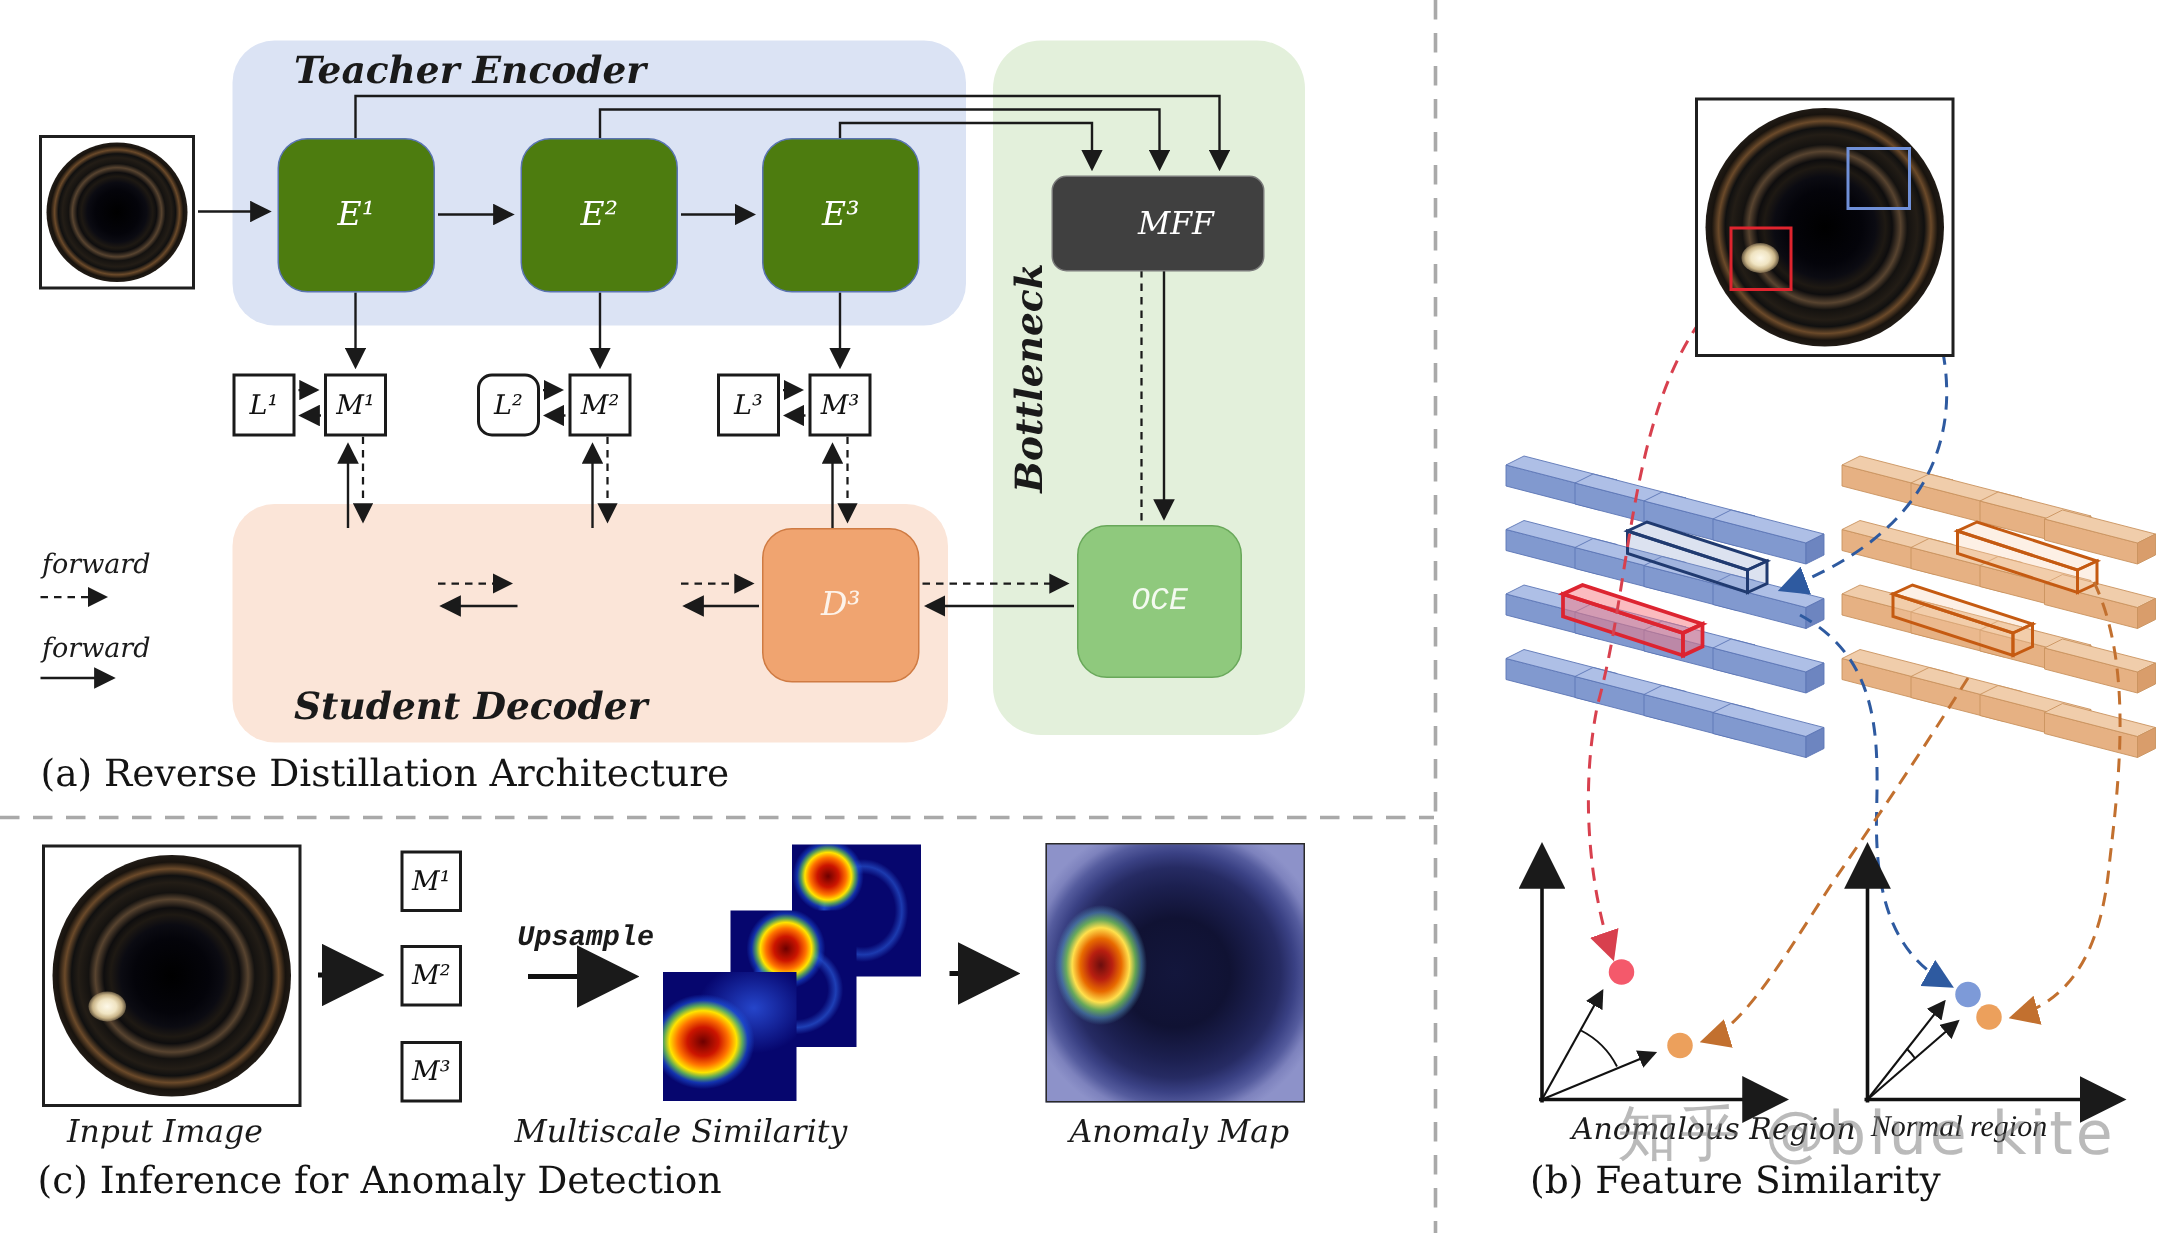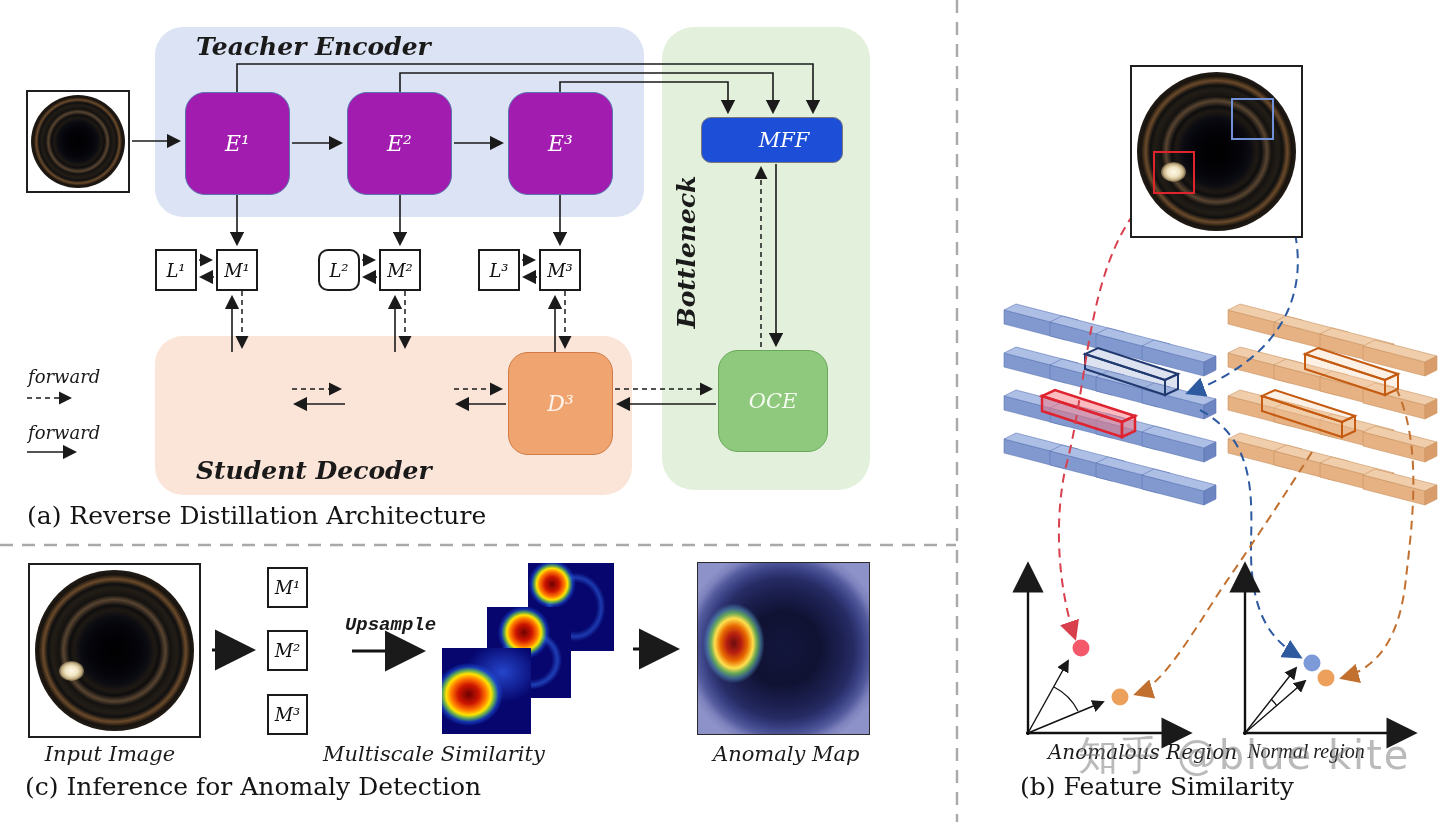--- a/index.html
+++ b/index.html
@@ -3,21 +3,21 @@
 <meta charset="utf-8">
 <style>
   html,body{margin:0;padding:0;background:#fff;}
   #fig{position:relative;width:1440px;height:822px;background:#fff;overflow:hidden;
        font-family:"DejaVu Serif","Liberation Serif",serif;}
   .abs{position:absolute;}
   .bg{border-radius:28px;z-index:0;}
   svg.layer{position:absolute;left:0;top:0;z-index:1;pointer-events:none;}
   .box{z-index:2;display:flex;align-items:center;justify-content:center;
        font-style:italic;box-sizing:border-box;}
-  .ebox{width:105px;height:103px;border-radius:20px;background:#a21caf;border:1.5px solid #5a74b0;
+  .ebox{width:105px;height:103px;border-radius:20px;background:#4d7c0f;border:1.5px solid #5a74b0;
         color:#fff;font-size:22px;}
   .dbox{width:105px;height:103px;border-radius:20px;background:#f0a470;border:1.5px solid #cf7b43;
         color:#fdf3ea;font-size:22px;}
   .lmbox{width:42px;height:42px;background:#fff;border:2px solid #1a1a1a;color:#111;font-size:18px;}
   .seclabel{z-index:2;font-style:italic;font-weight:600;font-size:25px;color:#1a1a1a;white-space:nowrap;}
   .caption{z-index:2;font-size:25px;color:#141414;white-space:nowrap;}
   .imglabel{z-index:2;font-style:italic;font-size:21px;color:#1a1a1a;text-align:center;white-space:nowrap;}
   .legendtxt{z-index:2;font-style:italic;font-size:18px;color:#1a1a1a;}
   .photo{background:#fff;border:2px solid #1f1f1f;z-index:2;box-sizing:border-box;overflow:hidden;}
   .cap{position:absolute;left:3%;top:3%;width:94%;height:94%;border-radius:50%;
@@ -210,22 +210,22 @@
   <div class="abs seclabel" style="left:196px;top:456px;">Student Decoder</div>
 
   <div class="abs photo" style="left:26px;top:90px;width:104px;height:103px;">
       <div class="cap"></div>
     </div>
 
   <div class="abs box ebox" style="left:185px;top:92px;">E¹</div>
   <div class="abs box ebox" style="left:347px;top:92px;">E²</div>
   <div class="abs box ebox" style="left:508px;top:92px;">E³</div>
 
-  <div class="abs box" style="left:701px;top:117px;width:142px;height:46px;border-radius:10px;background:#1d4ed8;border:1.5px solid #7a7a7a;color:#fff;font-size:21px;padding-left:24px;">MFF</div>
-  <div class="abs box" style="left:718px;top:350px;width:110px;height:102px;border-radius:20px;background:#8fc97d;border:1.5px solid #69a85a;color:#f4faf0;font-size:21px;">OCE</div>
+  <div class="abs box" style="left:701px;top:117px;width:142px;height:64px;border-radius:10px;background:#404040;border:1.5px solid #7a7a7a;color:#fff;font-size:21px;padding-left:24px;">MFF</div>
+  <div class="abs box" style="left:718px;top:350px;width:110px;height:102px;border-radius:20px;background:#8fc97d;border:1.5px solid #69a85a;color:#f4faf0;font-size:21px;font-family:Liberation Mono, monospace;">OCE</div>
 
   <div class="abs box lmbox" style="left:155px;top:249px;text-align:center;">L¹</div>
   <div class="abs box lmbox" style="left:216px;top:249px;">M¹</div>
   <div class="abs box lmbox" style="left:318px;top:249px;border-radius:10px;">L²</div>
   <div class="abs box lmbox" style="left:379px;top:249px;">M²</div>
   <div class="abs box lmbox" style="left:478px;top:249px;">L³</div>
   <div class="abs box lmbox" style="left:539px;top:249px;">M³</div>
 
   <div class="abs box dbox" style="left:508px;top:352px;">D³</div>
 
@@ -242,21 +242,21 @@
 
   <div class="abs box lmbox" style="left:267px;top:567px;width:41px;height:41px;">M¹</div>
   <div class="abs box lmbox" style="left:267px;top:630px;width:41px;height:41px;">M²</div>
   <div class="abs box lmbox" style="left:267px;top:694px;width:41px;height:41px;">M³</div>
 
   <div class="abs imglabel" style="left:333px;top:614px;width:115px;font-size:19px;font-weight:600;font-family:Liberation Mono, monospace;">Upsample</div>
 
   <div class="abs hm hm3" style="left:528px;top:563px;width:86px;height:88px;z-index:2;"></div>
   <div class="abs hm hm2" style="left:487px;top:607px;width:84px;height:91px;z-index:3;"></div>
   <div class="abs hm hm1" style="left:442px;top:648px;width:89px;height:86px;z-index:4;"></div>
-  <div class="abs imglabel" style="left:323px;top:742px;width:215px;">Multiscale Similarity</div>
+  <div class="abs imglabel" style="left:343px;top:742px;width:215px;">Multiscale Similarity</div>
 
   <div class="abs anomap" style="left:697px;top:562px;width:173px;height:173px;"></div>
   <div class="abs imglabel" style="left:713px;top:742px;width:145px;">Anomaly Map</div>
 
   <div class="abs caption" style="left:25px;top:772px;">(c) Inference for Anomaly Detection</div>
 
   <div class="abs photo" style="left:1130px;top:65px;width:173px;height:173px;">
     <div class="cap"></div>
       <div class="defect"></div>
     <div class="roi" style="left:21px;top:84px;width:42px;height:43px;border:2.5px solid #e0242e;"></div>

